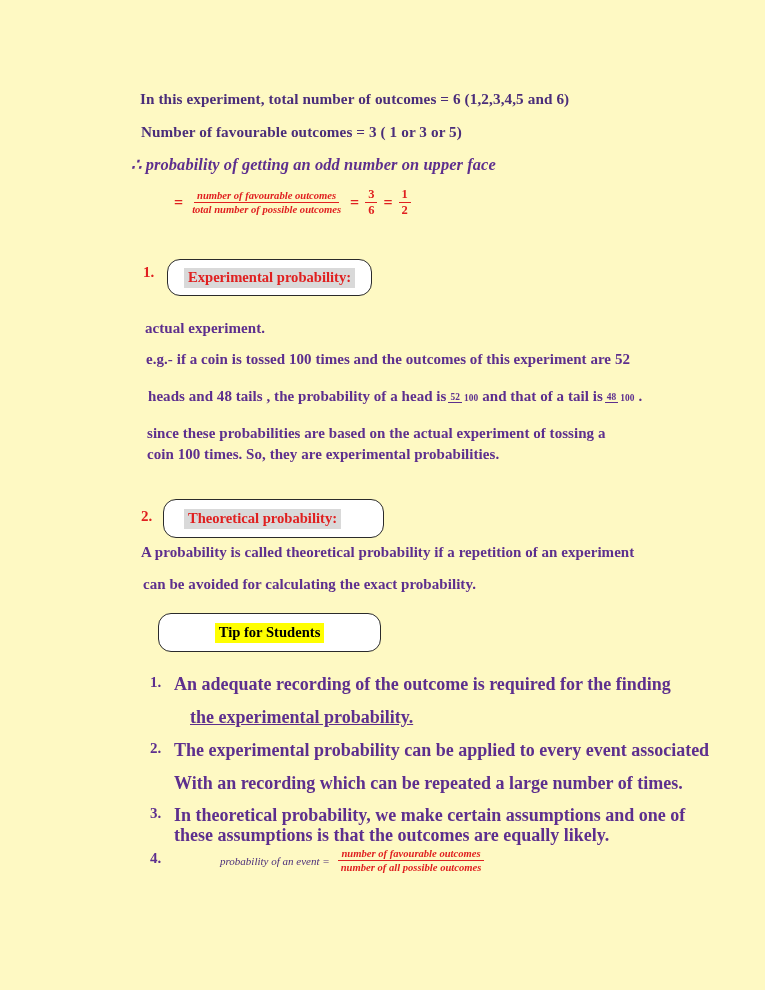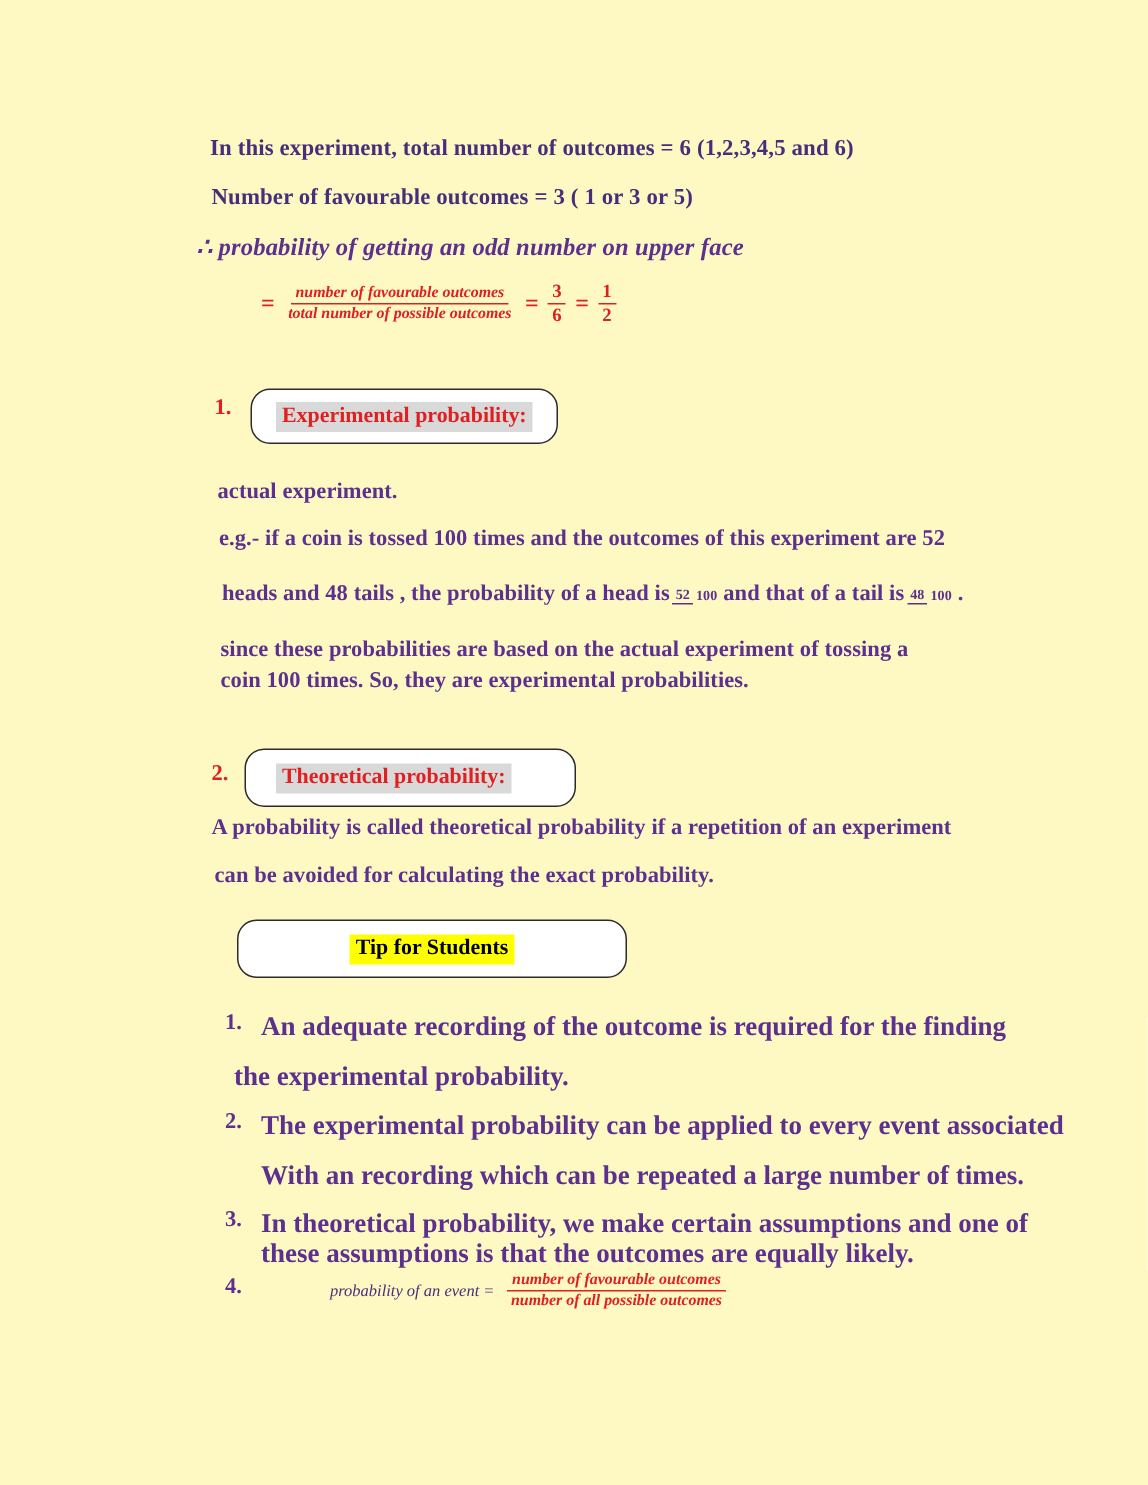--- a/index.html
+++ b/index.html
@@ -207,27 +207,27 @@
   <div class="marker" style="left:141px; top:508px;">2.</div>
 
   <div class="callout" style="left:163px; top:499px; width:221px; height:39px; padding-left:20px;">
     <span class="hl hl-gray">Theoretical probability:</span>
   </div>
 
   <div class="body-txt" style="left:141px; top:544px;">A probability is called theoretical probability if a repetition of an experiment</div>
 
   <div class="body-txt" style="left:143px; top:576px;">can be avoided for calculating the exact probability.</div>
 
-  <div class="callout" style="left:158px; top:613px; width:260px; height:39px; justify-content:center;">
+  <div class="callout" style="left:158px; top:613px; width:223px; height:39px; justify-content:center;">
     <span class="hl hl-yellow">Tip for Students</span>
   </div>
 
   <div class="tip-num" style="left:150px; top:674px;">1.</div>
   <div class="tip-item" style="left:174px; top:674px;">An adequate recording of the outcome is required for the finding</div>
-  <div class="tip-item" style="left:156px; top:707px;">the experimental probability.</div>
+  <div class="tip-item" style="left:190px; top:707px;text-decoration:underline;">the experimental probability.</div>
 
   <div class="tip-num" style="left:150px; top:740px;">2.</div>
   <div class="tip-item" style="left:174px; top:740px;">The experimental probability can be applied to every event associated</div>
   <div class="tip-item" style="left:174px; top:773px;">With an recording which can be repeated a large number of times.</div>
 
   <div class="tip-num" style="left:150px; top:805px;">3.</div>
   <div class="tip-item" style="left:174px; top:805px;">In theoretical probability, we make certain assumptions and one of</div>
   <div class="tip-item" style="left:174px; top:825px;">these assumptions is that the outcomes are equally likely.</div>
 
   <div class="tip-num" style="left:150px; top:850px;">4.</div>

